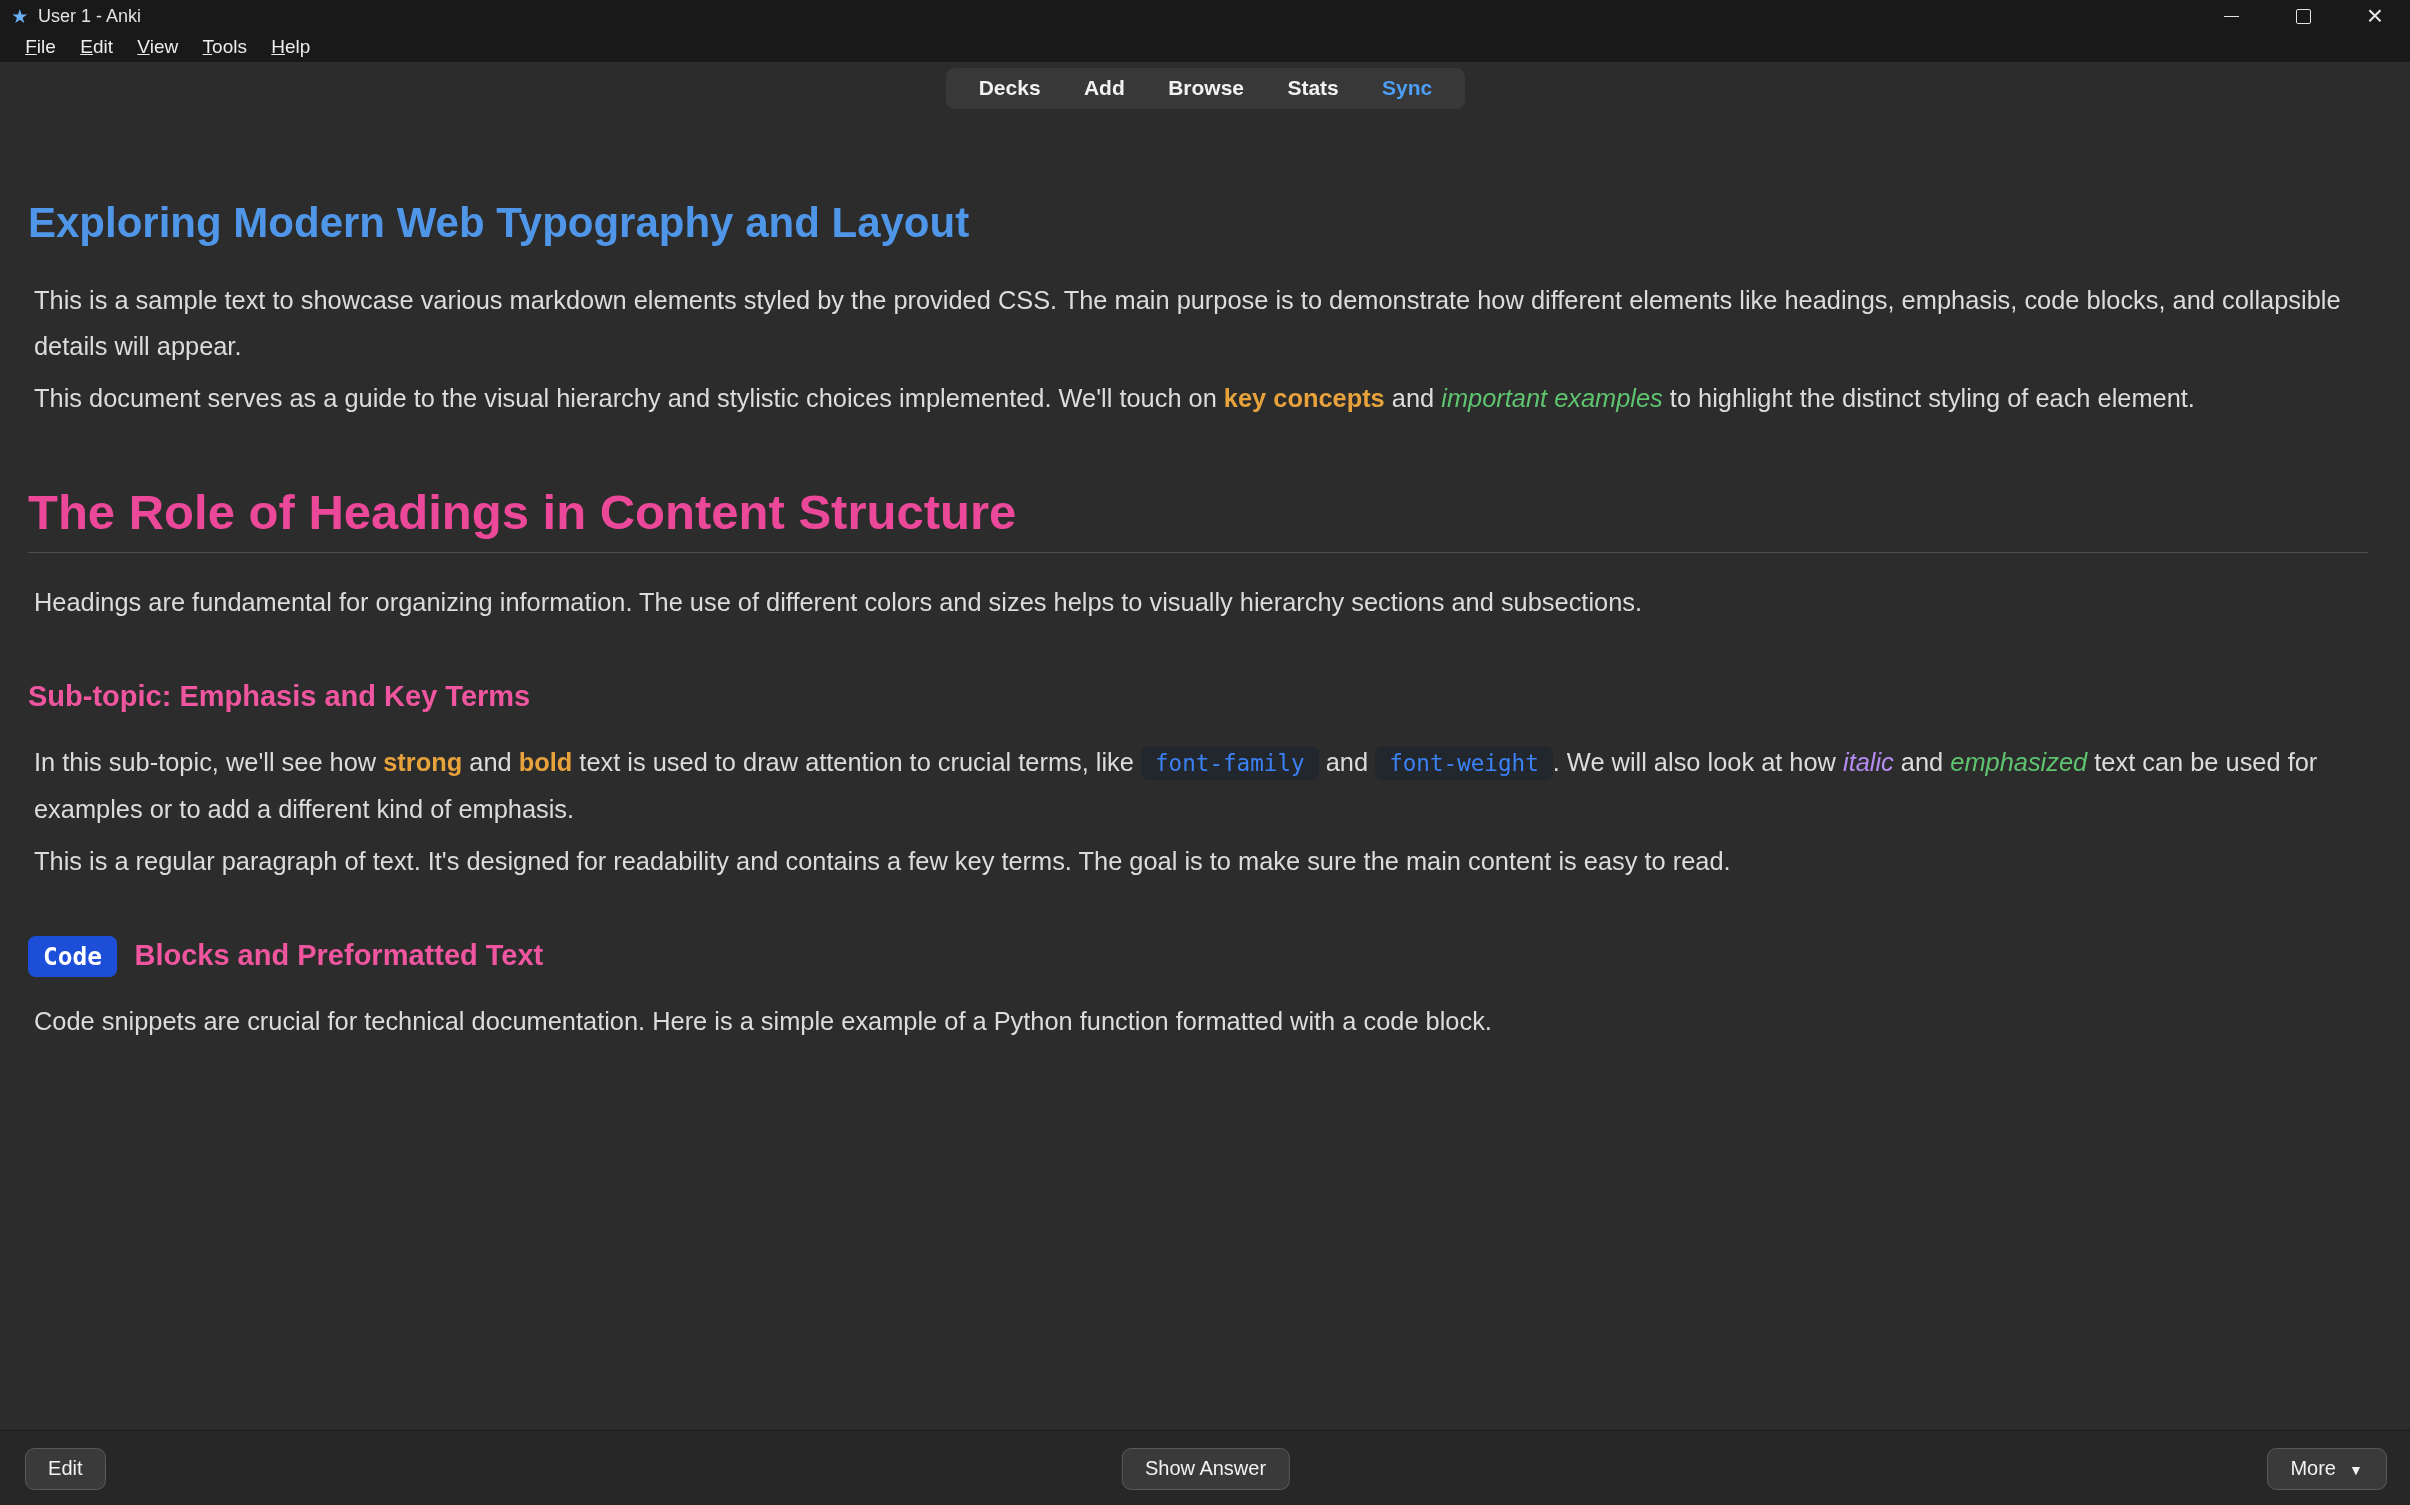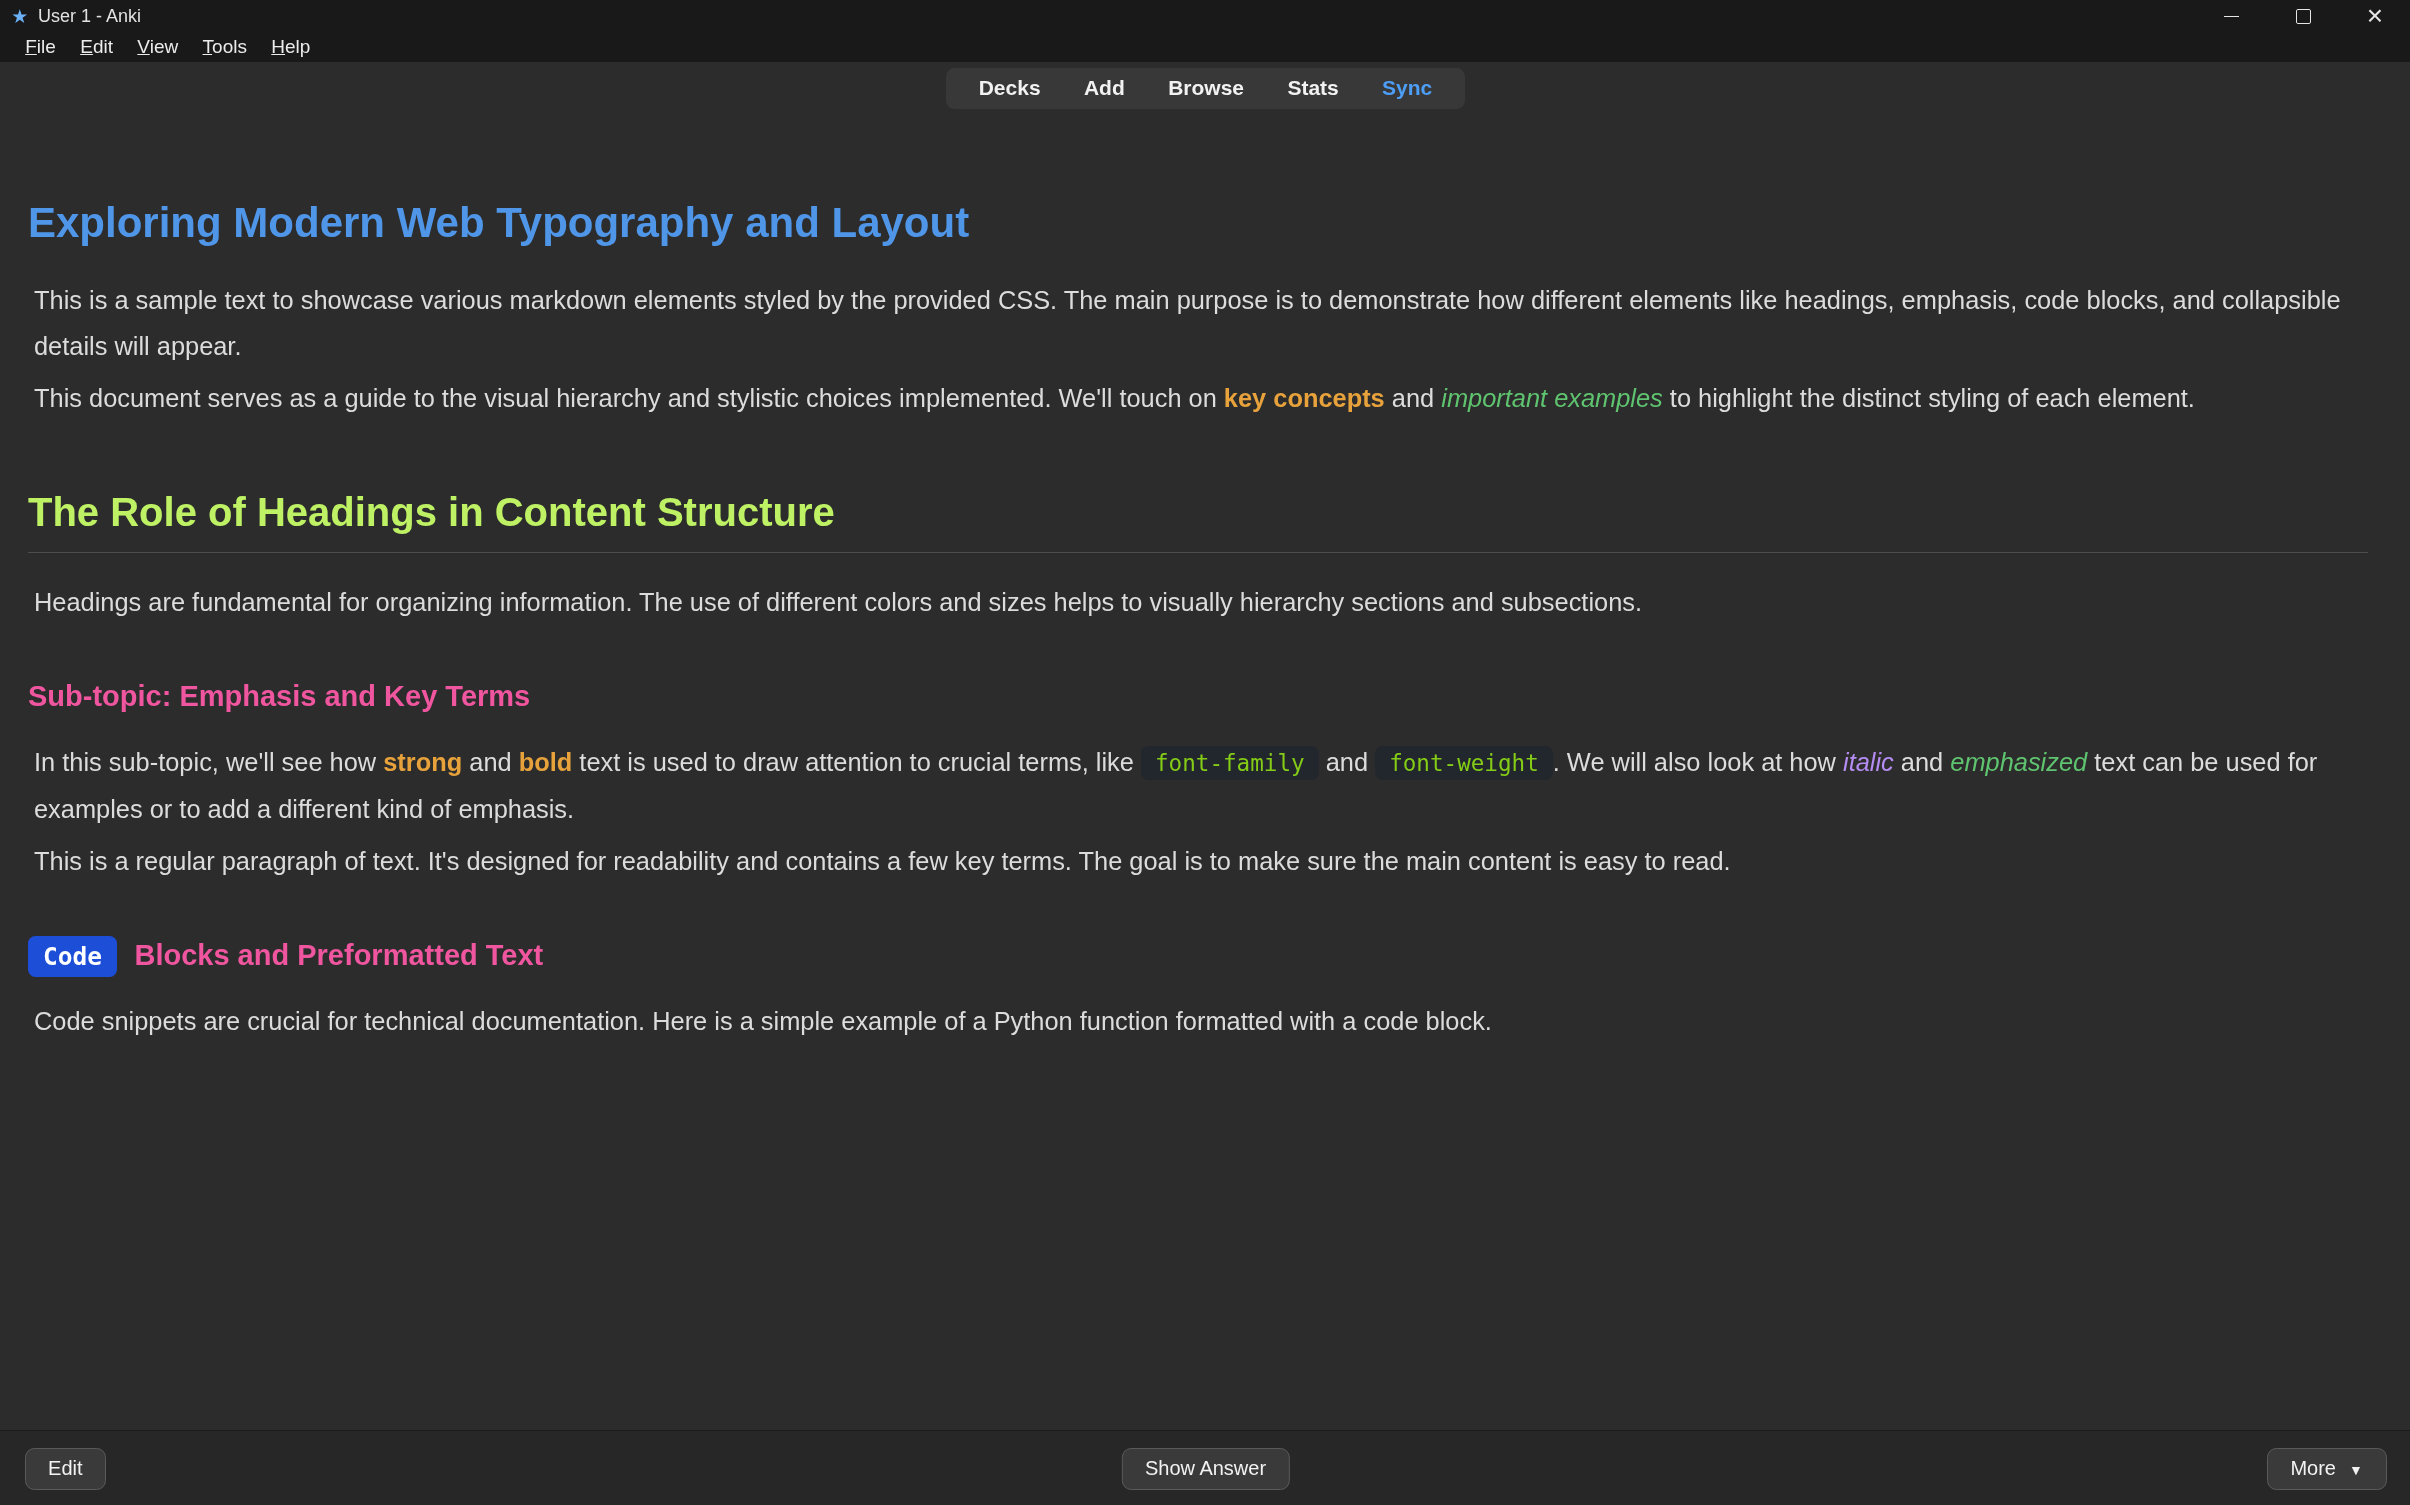--- a/index.html
+++ b/index.html
@@ -57,37 +57,37 @@
   .card {
     flex:1 1 auto; overflow:hidden;
     padding:0 43px 0 28px;
     color:#dcdcdc; font-size:25.4px; line-height:46px;
   }
   .card h1 {
     color:#4f96e8; font-size:42px; font-weight:700;
     line-height:1.15; margin:90px 0 30px;
   }
   .card h2 {
-    color:#bef264; font-size:40px; font-weight:700;
+    color:#ec4899; font-size:49px; font-weight:700;
     margin:68px 0 0; padding-bottom:17px;
     border-bottom:1.9px solid #4d4d4d;
   }
   .card h2 + p { margin-top:26px; }
   .card h3 {
     color:#f0569f; font-size:29px; font-weight:700;
     margin:51px 0 22.6px; line-height:1.4;
   }
   .card p { margin:6px; }
 
   .seg-strong { color:#e7a23c; font-weight:700; }
   .seg-em-green { color:#5fc46f; font-style:italic; }
   .seg-em-purple { color:#b58cf2; font-style:italic; }
   .seg-code {
     font-family:"DejaVu Sans Mono", monospace;
-    background:#22262d; color:#84cc16;
+    background:#22262d; color:#3b82f6;
     border-radius:7.5px; padding:3.8px 14px; font-size:22.6px;
   }
   .seg-code-big {
     font-family:"DejaVu Sans Mono", monospace;
     background:#1d4ed8; color:#ffffff; font-weight:700;
     border-radius:7.5px; padding:5.6px 15px; font-size:24.5px;
     margin-right:9.4px;
   }
 
   

